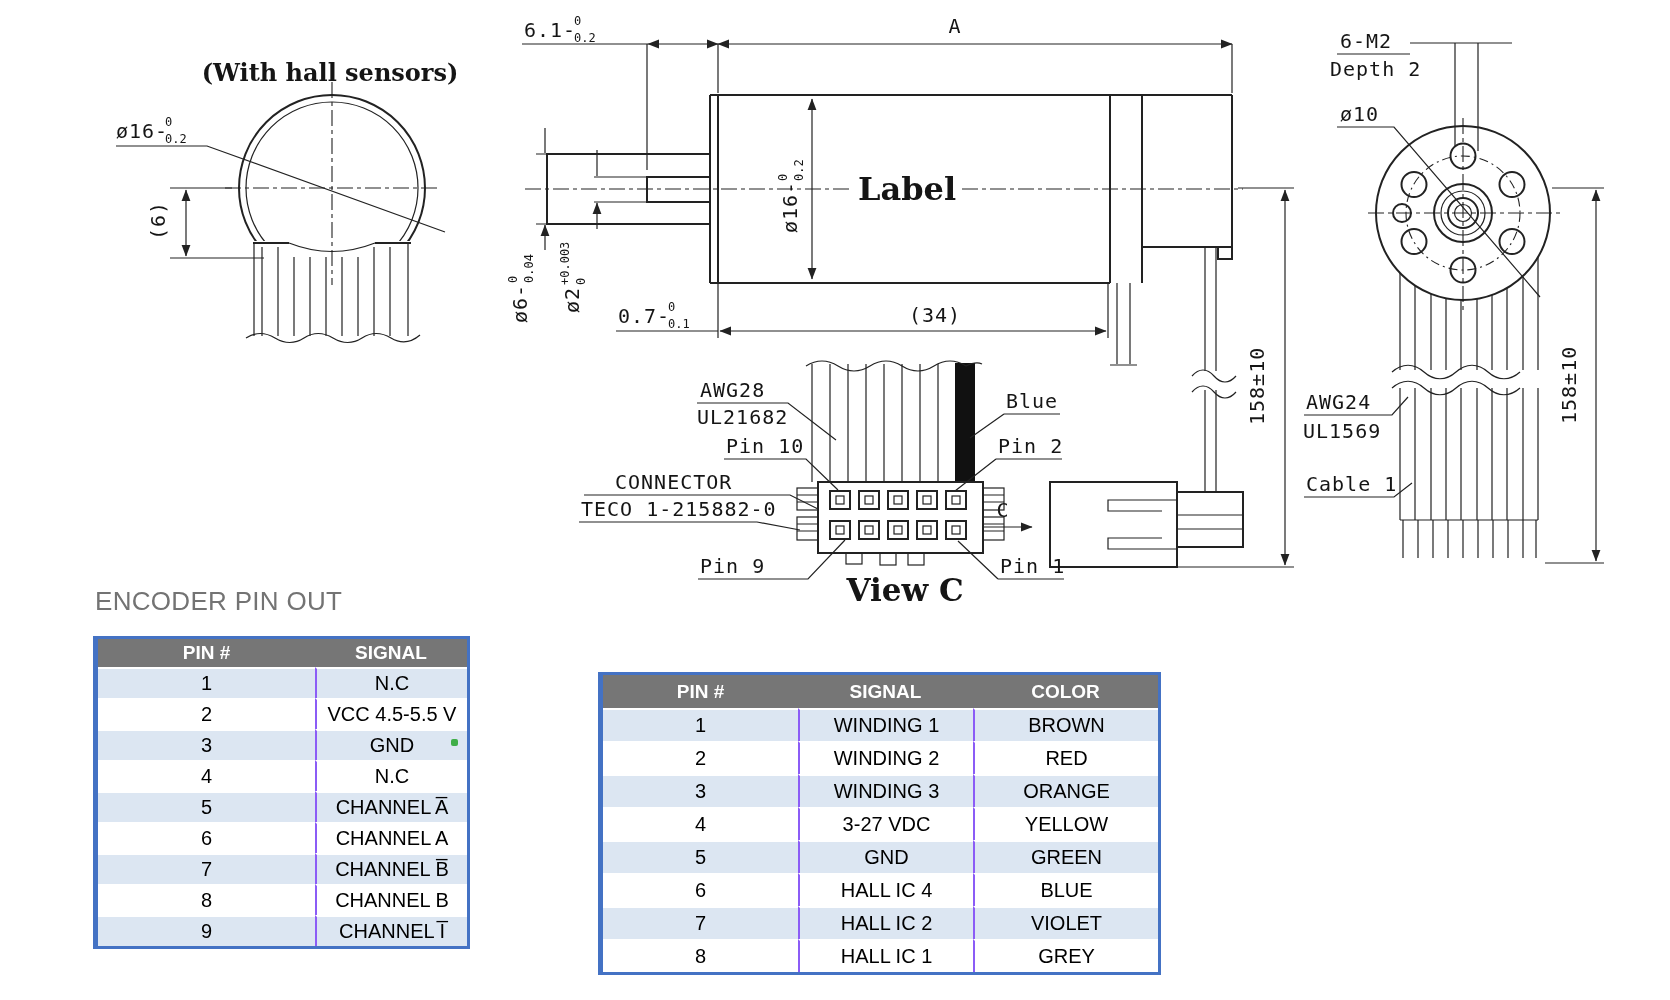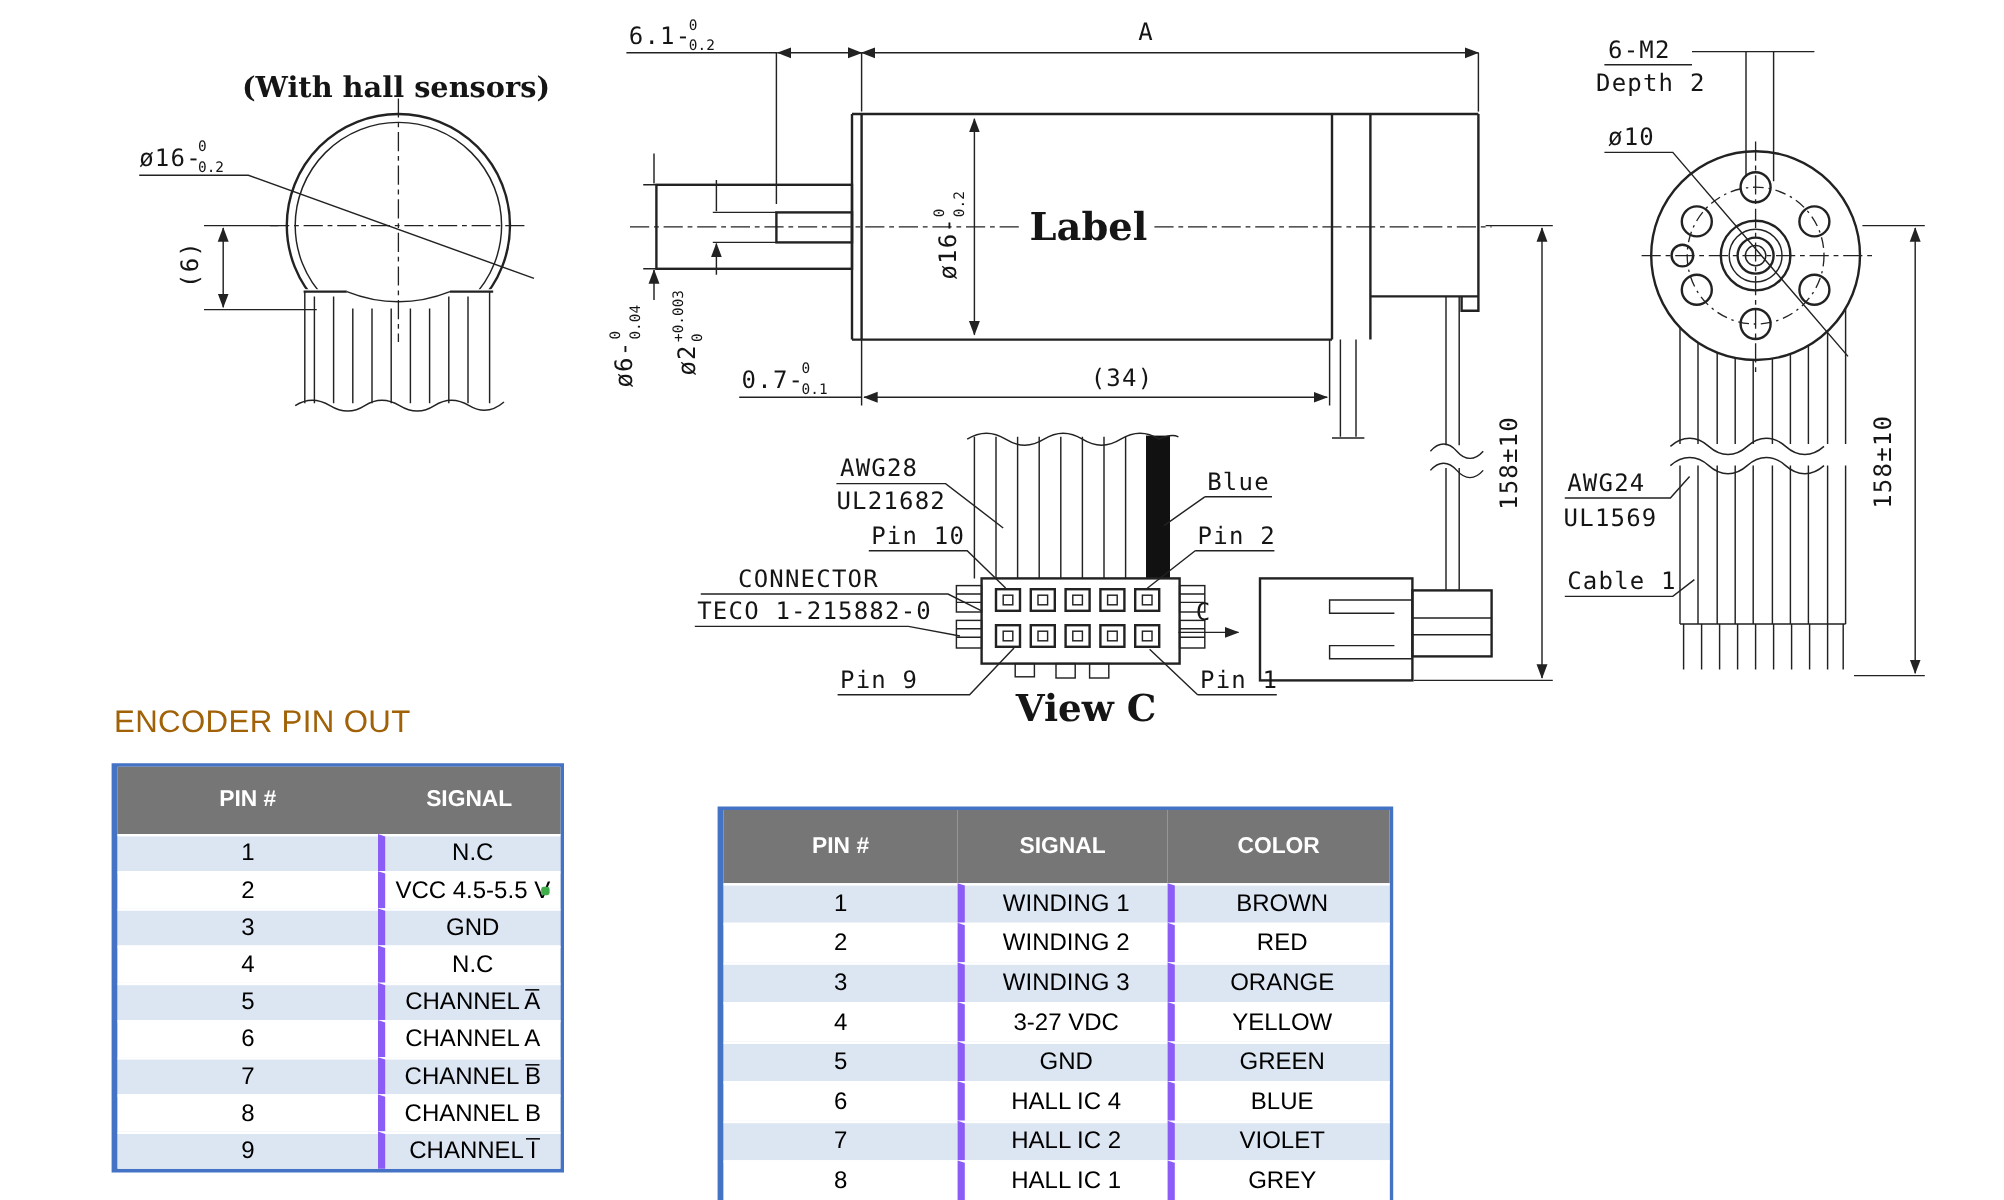--- a/index.html
+++ b/index.html
@@ -9,27 +9,27 @@
   svg text{fill:#151515;}
   .cad{font-family:"DejaVu Sans Mono",monospace;font-size:20px;letter-spacing:1px;}
   .cadsm{font-family:"DejaVu Sans Mono",monospace;font-size:12px;letter-spacing:0;}
   .serif{font-family:"DejaVu Serif",serif;font-weight:bold;}
   .ln{stroke:#222;stroke-width:2;fill:none;}
   .lnthin{stroke:#222;stroke-width:1.2;fill:none;}
   .cl{stroke:#222;stroke-width:1.1;fill:none;stroke-dasharray:16 4 4 4;}
   .dash{stroke:#222;stroke-width:1.1;fill:none;stroke-dasharray:9 4 2 4;}
   .dar2{stroke:#222;stroke-width:1.2;fill:none;marker-start:url(#ar);marker-end:url(#ar);}
   .dar1{stroke:#222;stroke-width:1.2;fill:none;marker-end:url(#ar);}
-  .encoder-title{font-size:26px;color:#a16207;letter-spacing:.3px;}
+  .encoder-title{font-size:26px;color:#737373;letter-spacing:.3px;}
   .tblwrap{border:3px solid #4472c4;border-left-width:5px;background:#fff;}
   table.pinout{border-collapse:separate;border-spacing:0;table-layout:fixed;text-align:center;
                font-family:"Liberation Sans",sans-serif;font-size:20px;color:#000;}
-  table.pinout th{background:#767676;color:#fff;font-weight:bold;font-size:19px;padding:14px;margin-top:14px;}
+  table.pinout th{background:#767676;color:#fff;font-weight:bold;font-size:19px;padding:0;margin-top:14px;}
   table.pinout td{padding:0;border-top:2px solid #fff;background:#fff;}
-  table.pinout td + td{border-left:6px solid #8b5cf6;}
+  table.pinout td + td{border-left:2px solid #8b5cf6;}
   tr.alt td{background:#dce6f2;}
   .t-left th{height:28px;} .t-left td{height:29px;}
   .t-right th{height:33px;} .t-right td{height:31px;}
   .green-dot{width:7px;height:7px;background:#3fae49;border-radius:2px;}
 </style>
 </head>
 <body>
 
 <div class="page">
 

